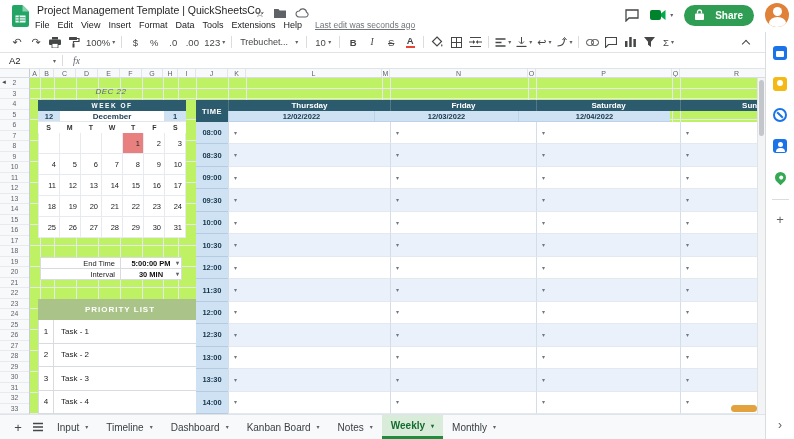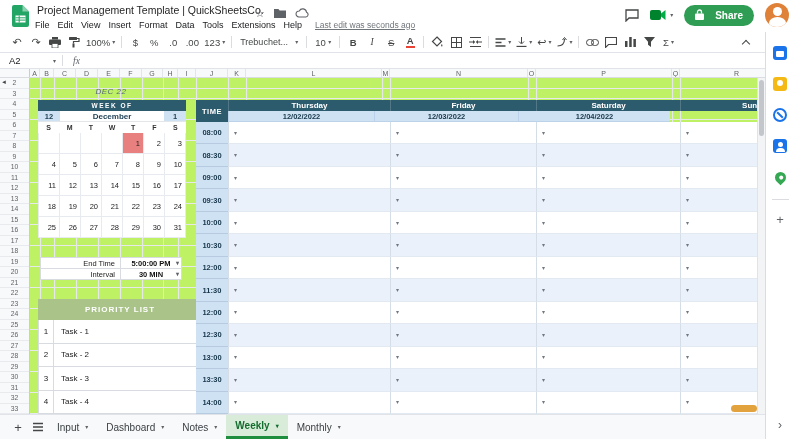--- a/index.html
+++ b/index.html
@@ -767,21 +767,29 @@
       <svg width="12" height="10" viewBox="0 0 12 10">
           <path d="M1 1.5h10M1 5h10M1 8.5h10" stroke="#444746" stroke-width="1.4"></path>
         </svg>
     </span>
     <div style="display:flex;height:100%">
         <div class="tab">
           <span class="tab-label">Input</span>
           <span class="dd">▾</span>
         </div>
         <div class="tab">
+          <span class="tab-label">Timeline</span>
+          <span class="dd">▾</span>
+        </div>
+        <div class="tab">
           <span class="tab-label">Dashboard</span>
+          <span class="dd">▾</span>
+        </div>
+        <div class="tab">
+          <span class="tab-label">Kanban Board</span>
           <span class="dd">▾</span>
         </div>
         <div class="tab">
           <span class="tab-label">Notes</span>
           <span class="dd">▾</span>
         </div>
         <div class="tab active">
           <span class="tab-label">Weekly</span>
           <span class="dd">▾</span>
         </div>

